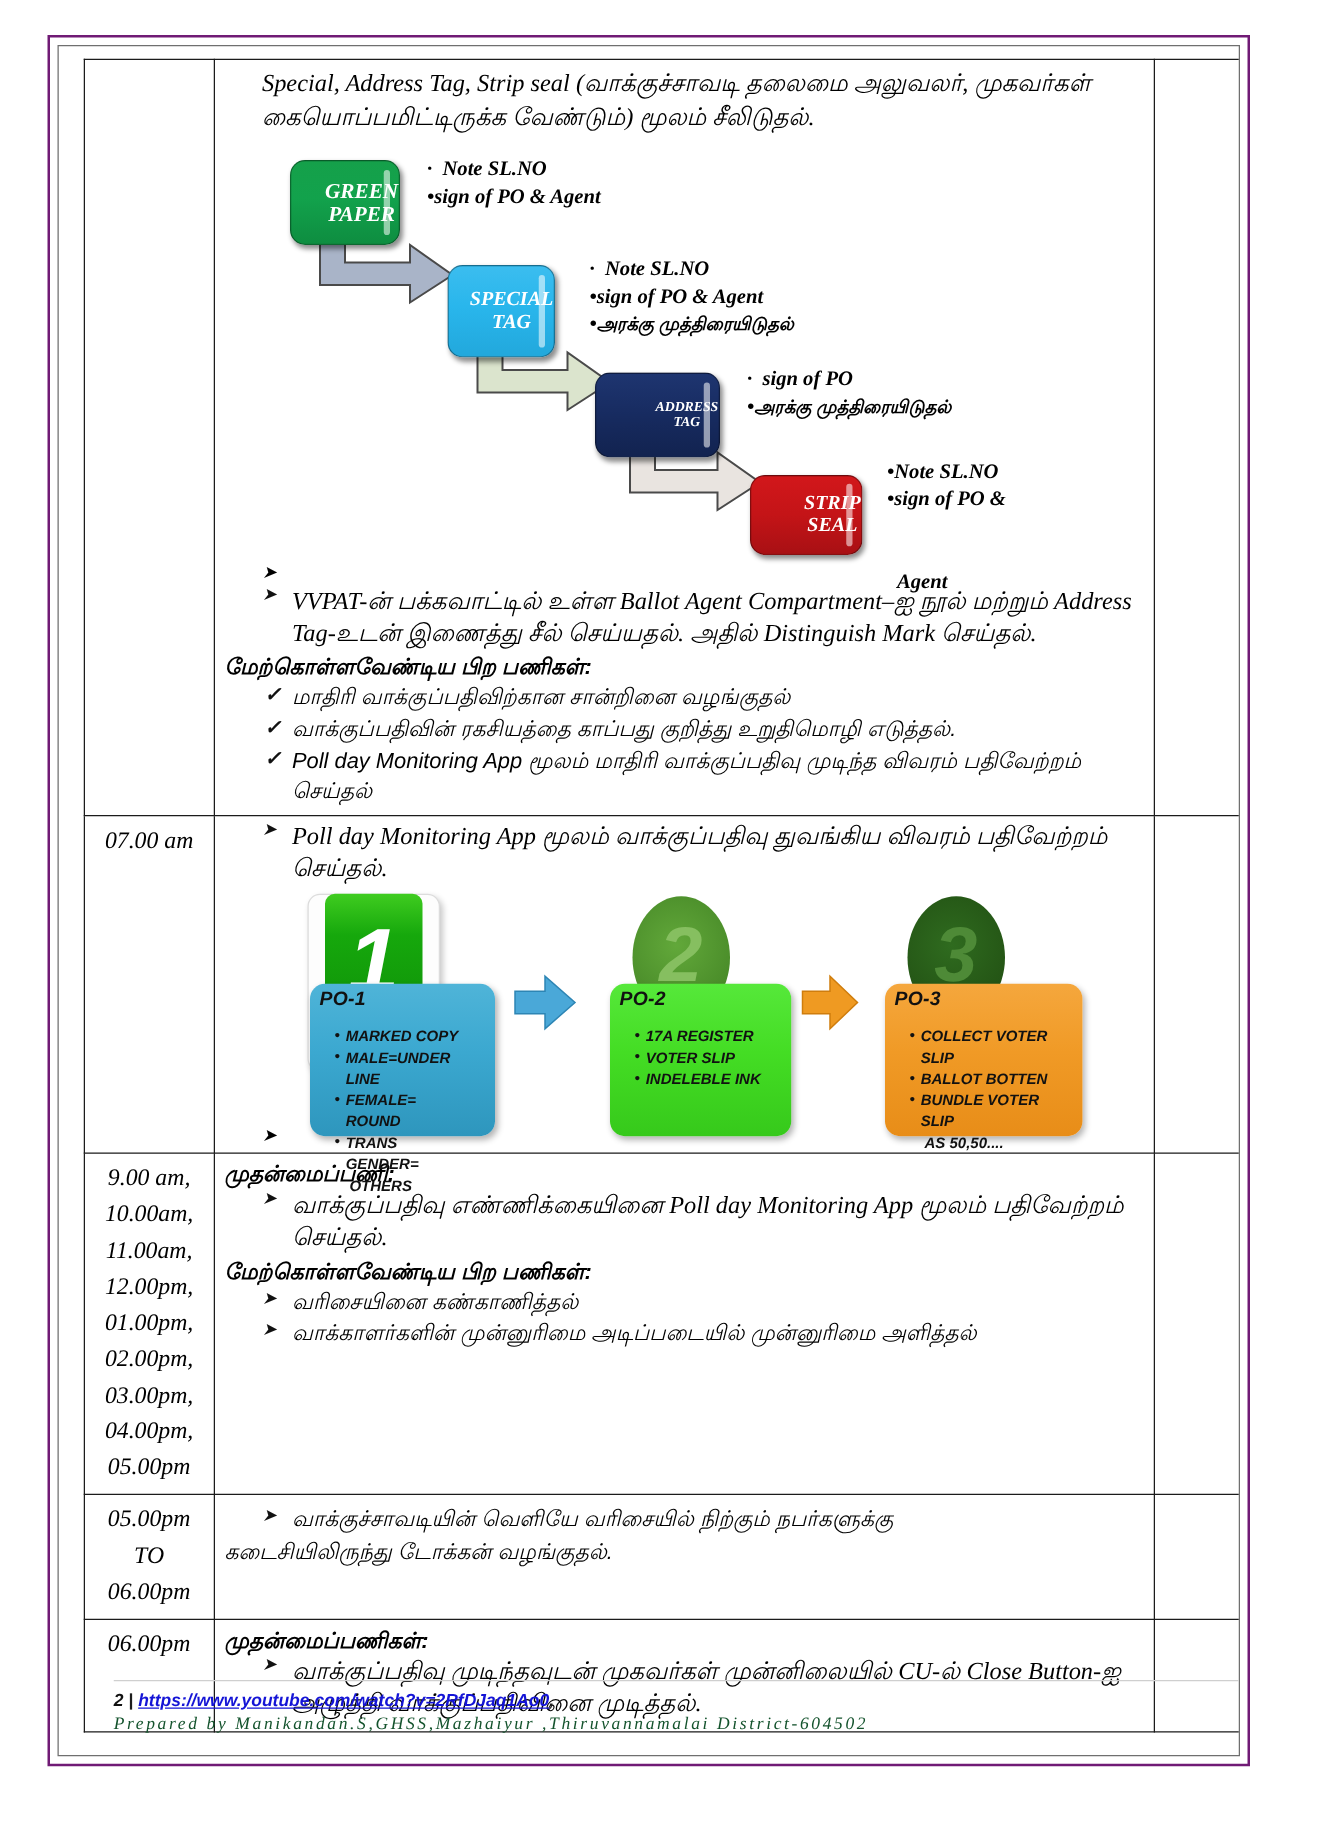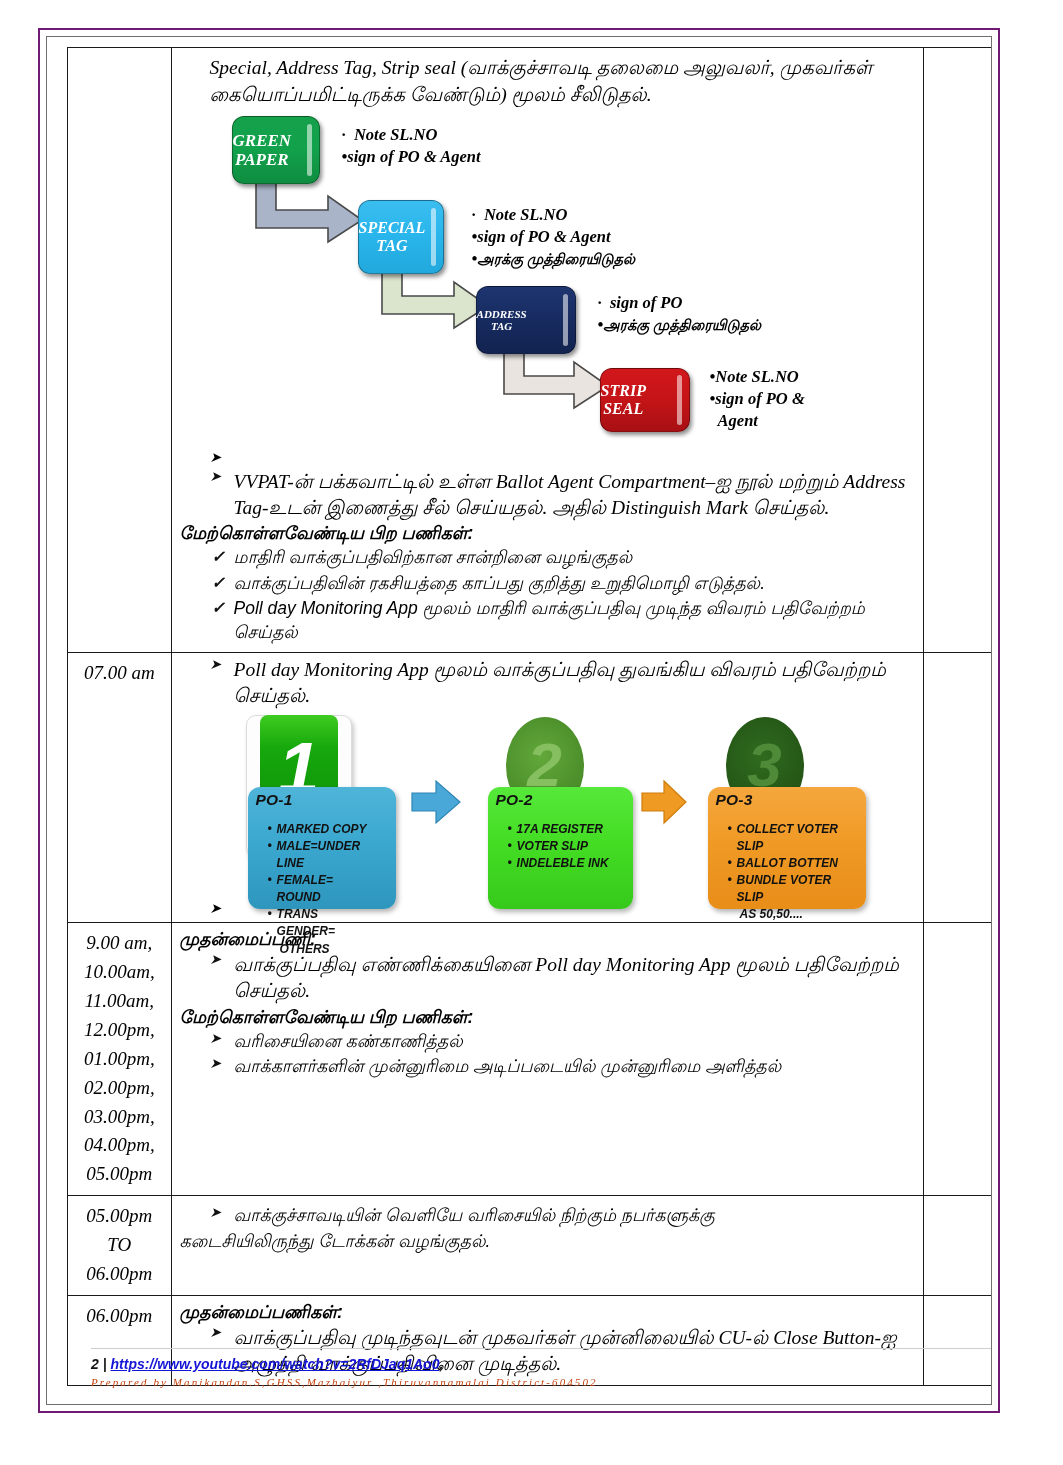--- a/index.html
+++ b/index.html
@@ -147,24 +147,25 @@
   }
   .tagbox {
     position: absolute;
     border-radius: 12px;
     color: #fff;
     font-family: "Liberation Serif", serif;
     font-weight: bold;
     text-align: center;
     display: flex;
     align-items: center;
-    justify-content: flex-start;
+    justify-content: flex-end;
     line-height: 1.12;
     box-shadow: 2px 3px 4px rgba(0,0,0,0.45);
     border: 1px solid rgba(0,0,0,0.35);
+    margin-top: 12px;
   }
   .tagbox .inner { position: relative; z-index: 2; }
   .tagbox::after {
     content: "";
     position: absolute;
     right: 7px;
     top: 10%;
     width: 5px;
     height: 80%;
     border-radius: 3px;
@@ -334,22 +335,22 @@
   }
   .footer-line1 .pg { color: #111; }
   .footer-line1 a.url {
     color: #1414d6;
     text-decoration: underline;
     font-weight: bold;
     margin-top: 24px;
   }
   .footer-line2 {
     font-family: "Liberation Serif", serif;
-    font-size: 11px;
-    color: #c2410c;
+    font-size: 14px;
+    color: #14532d;
     letter-spacing: 2.1px;
     margin-top: 4px;
   }
 </style>
 </head>
 <body>
 
 <div class="page">
   <div class="page-inner">
 
@@ -421,21 +422,21 @@
                 </div>
 
                 <div class="notes n-address">
                   <div>·&nbsp; <span>sign of PO</span></div>
                   <div>•<span class="t">அரக்கு முத்திரையிடுதல்</span></div>
                 </div>
 
                 <div class="notes n-strip">
                   <div>•<span>Note SL.NO</span></div>
                   <div>•<span>sign of PO &amp;</span></div>
-                  <div style="padding-left:8px;"><span>Agent</span></div>
+                  <div style="padding-left:8px;margin-top:44px;"><span>Agent</span></div>
                 </div>
               </div>
 
               <div class="empty-bullet"></div>
 
               <ul class="arrow ind ptxt">
                 <li><span>VVPAT-ன் பக்கவாட்டில் உள்ள Ballot Agent Compartment–ஐ நூல் மற்றும் Address Tag-உடன் இணைத்து சீல் செய்யதல். அதில் Distinguish Mark செய்தல்.</span></li>
               </ul>
 
               <div class="bold-tam">மேற்கொள்ளவேண்டிய பிற பணிகள்:</div>

